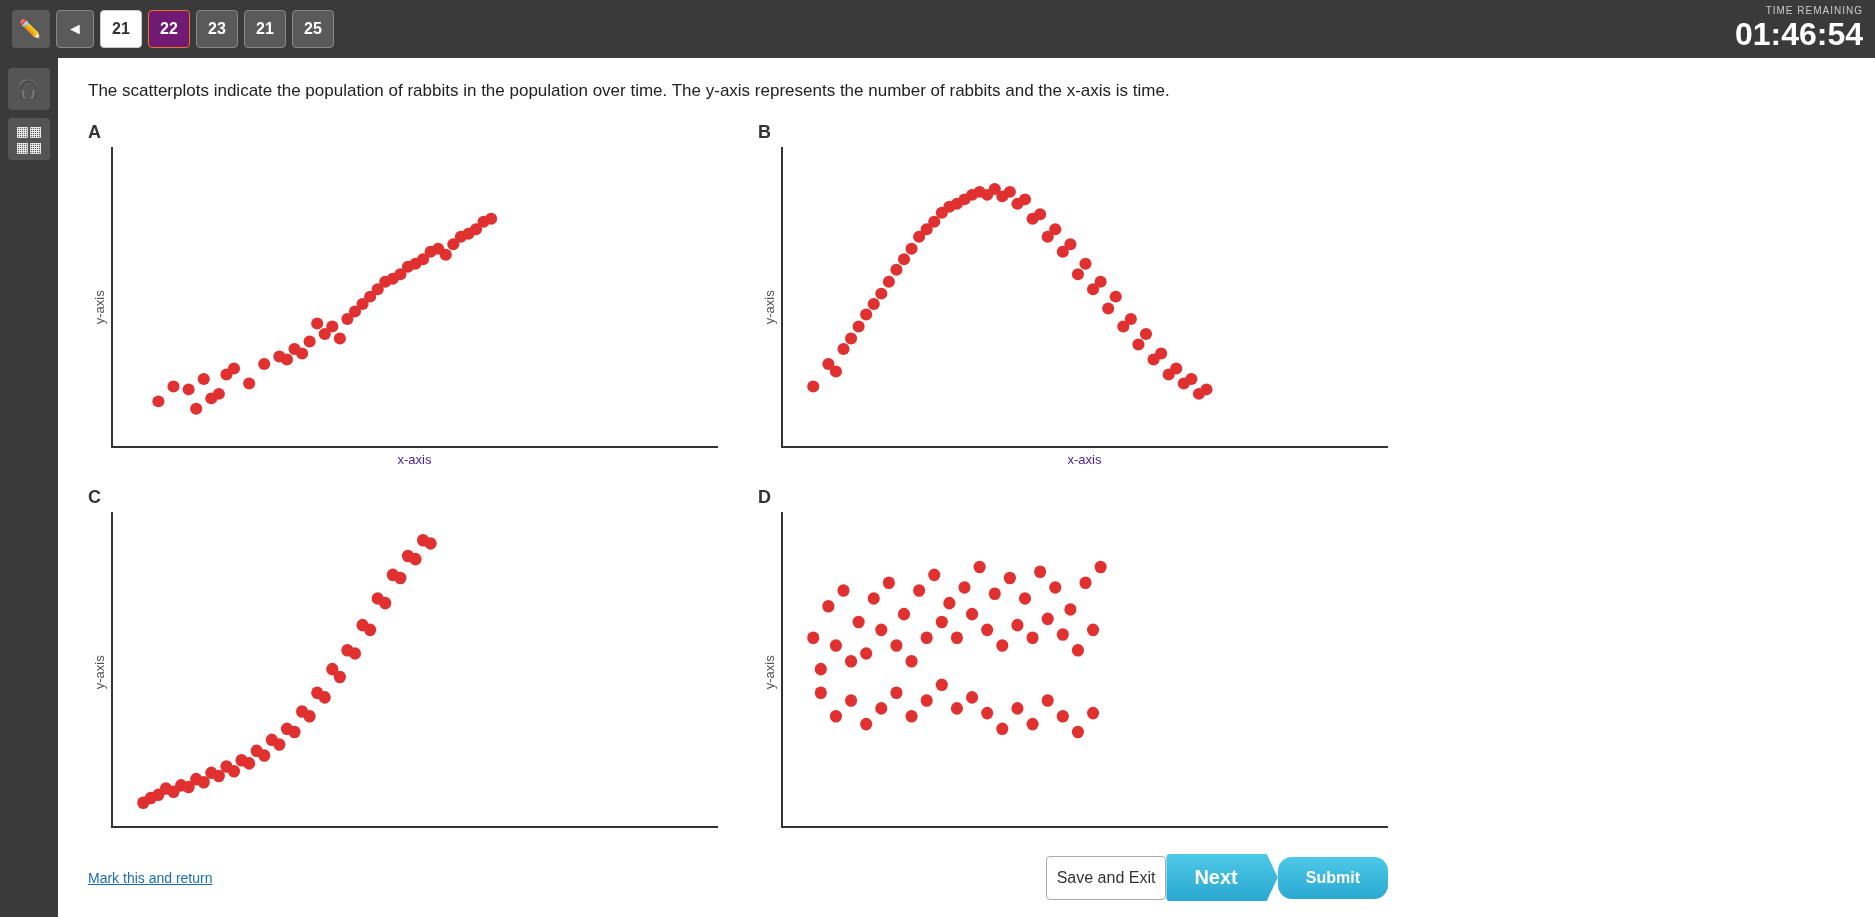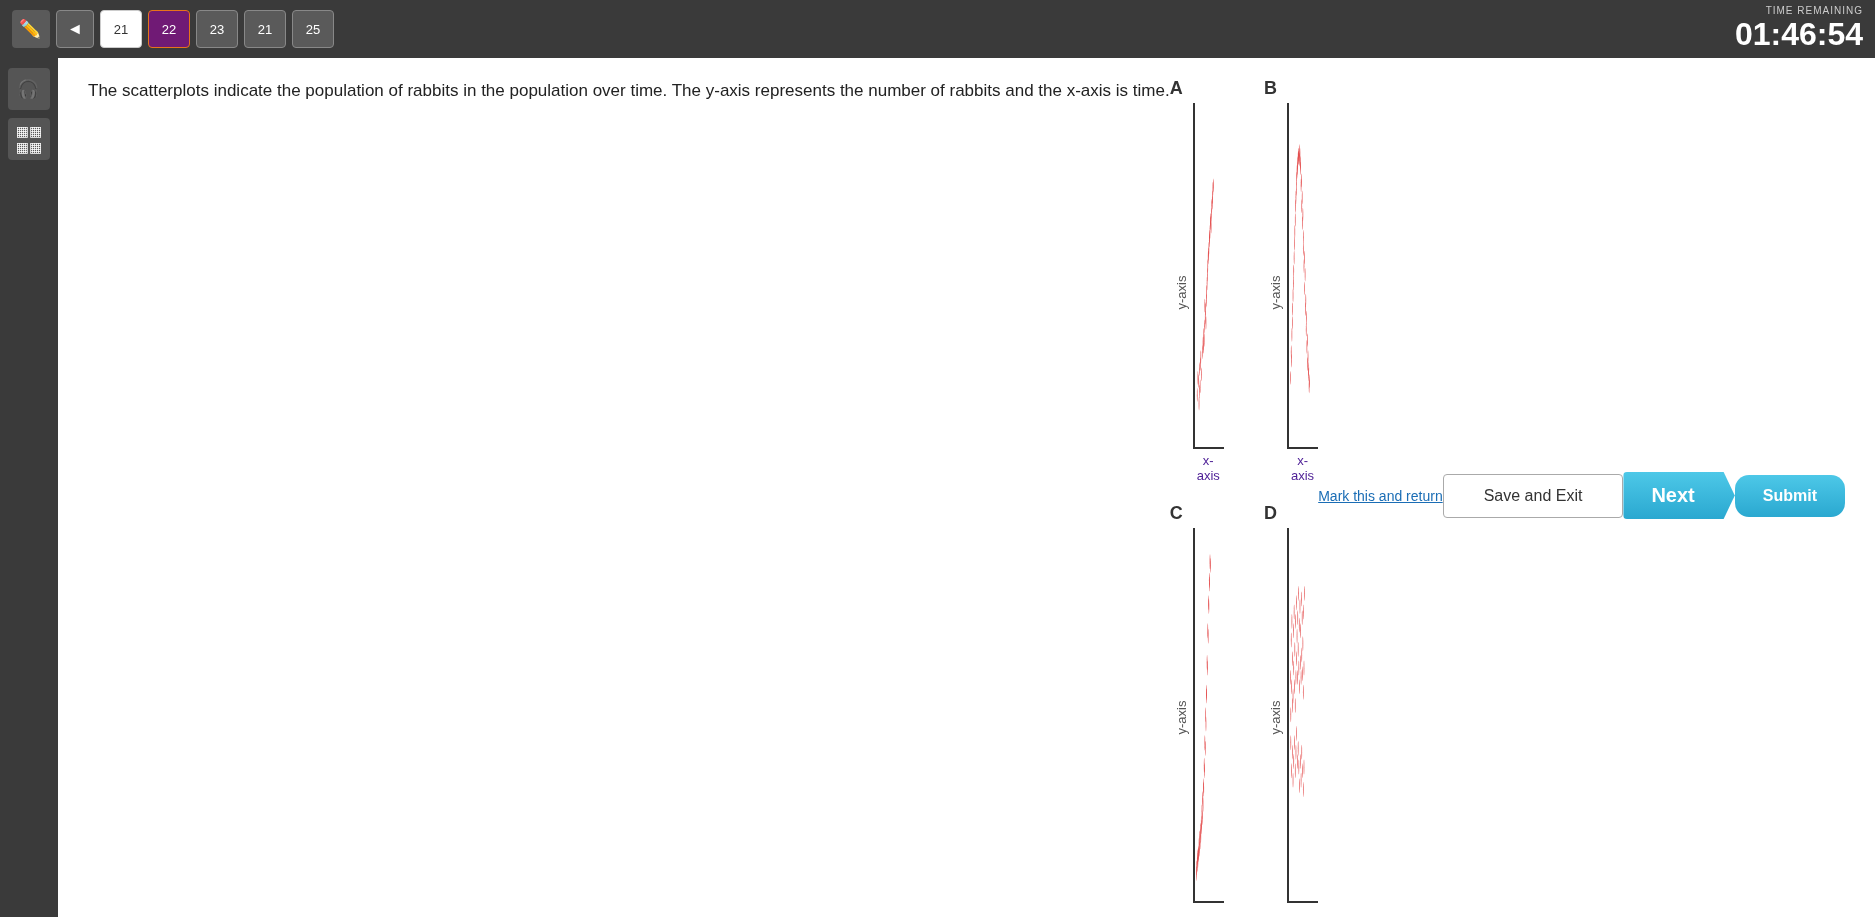--- a/index.html
+++ b/index.html
@@ -45,22 +45,22 @@
     }
 
     .page-btn {
       width: 42px; height: 38px;
       background: #5a5a5a;
       border: 1px solid #888;
       border-radius: 4px;
       display: flex; align-items: center; justify-content: center;
       cursor: pointer;
       color: white;
-      font-size: 13px;
-      font-weight: normal;
+      font-size: 16px;
+      font-weight: bold;
     }
 
     .page-btn.active-white {
       background: white;
       color: #333;
       border-color: #ccc;
     }
 
     .page-btn.active-orange {
       background: #701a75;
@@ -113,21 +113,21 @@
     .main-content {
       position: absolute;
       left: 58px;
       top: 58px;
       right: 0;
       bottom: 0;
       background: white;
       padding: 20px 30px 0 30px;
       overflow: hidden;
       display: flex;
-      flex-direction: row;
+      flex-direction: column;
     }
 
     
     .scroll-track {
       position: absolute;
       right: 0; top: 58px; bottom: 0;
       width: 16px;
       background: #ddd;
     }
     .scroll-thumb {
@@ -216,21 +216,21 @@
       color: #1a6db5;
       text-decoration: underline;
       cursor: pointer;
       margin-right: auto;
     }
 
     .btn-save-exit {
       background: white;
       border: 1px solid #aaa;
       border-radius: 4px;
-      padding: 12px 40px;
+      padding: 12px 10px;
       font-size: 16px;
       color: #333;
       cursor: pointer;
       font-weight: normal;
     }
 
     .btn-next {
       background: linear-gradient(to bottom, #4dc8e8, #2aa8d0);
       border: none;
       border-radius: 4px;

